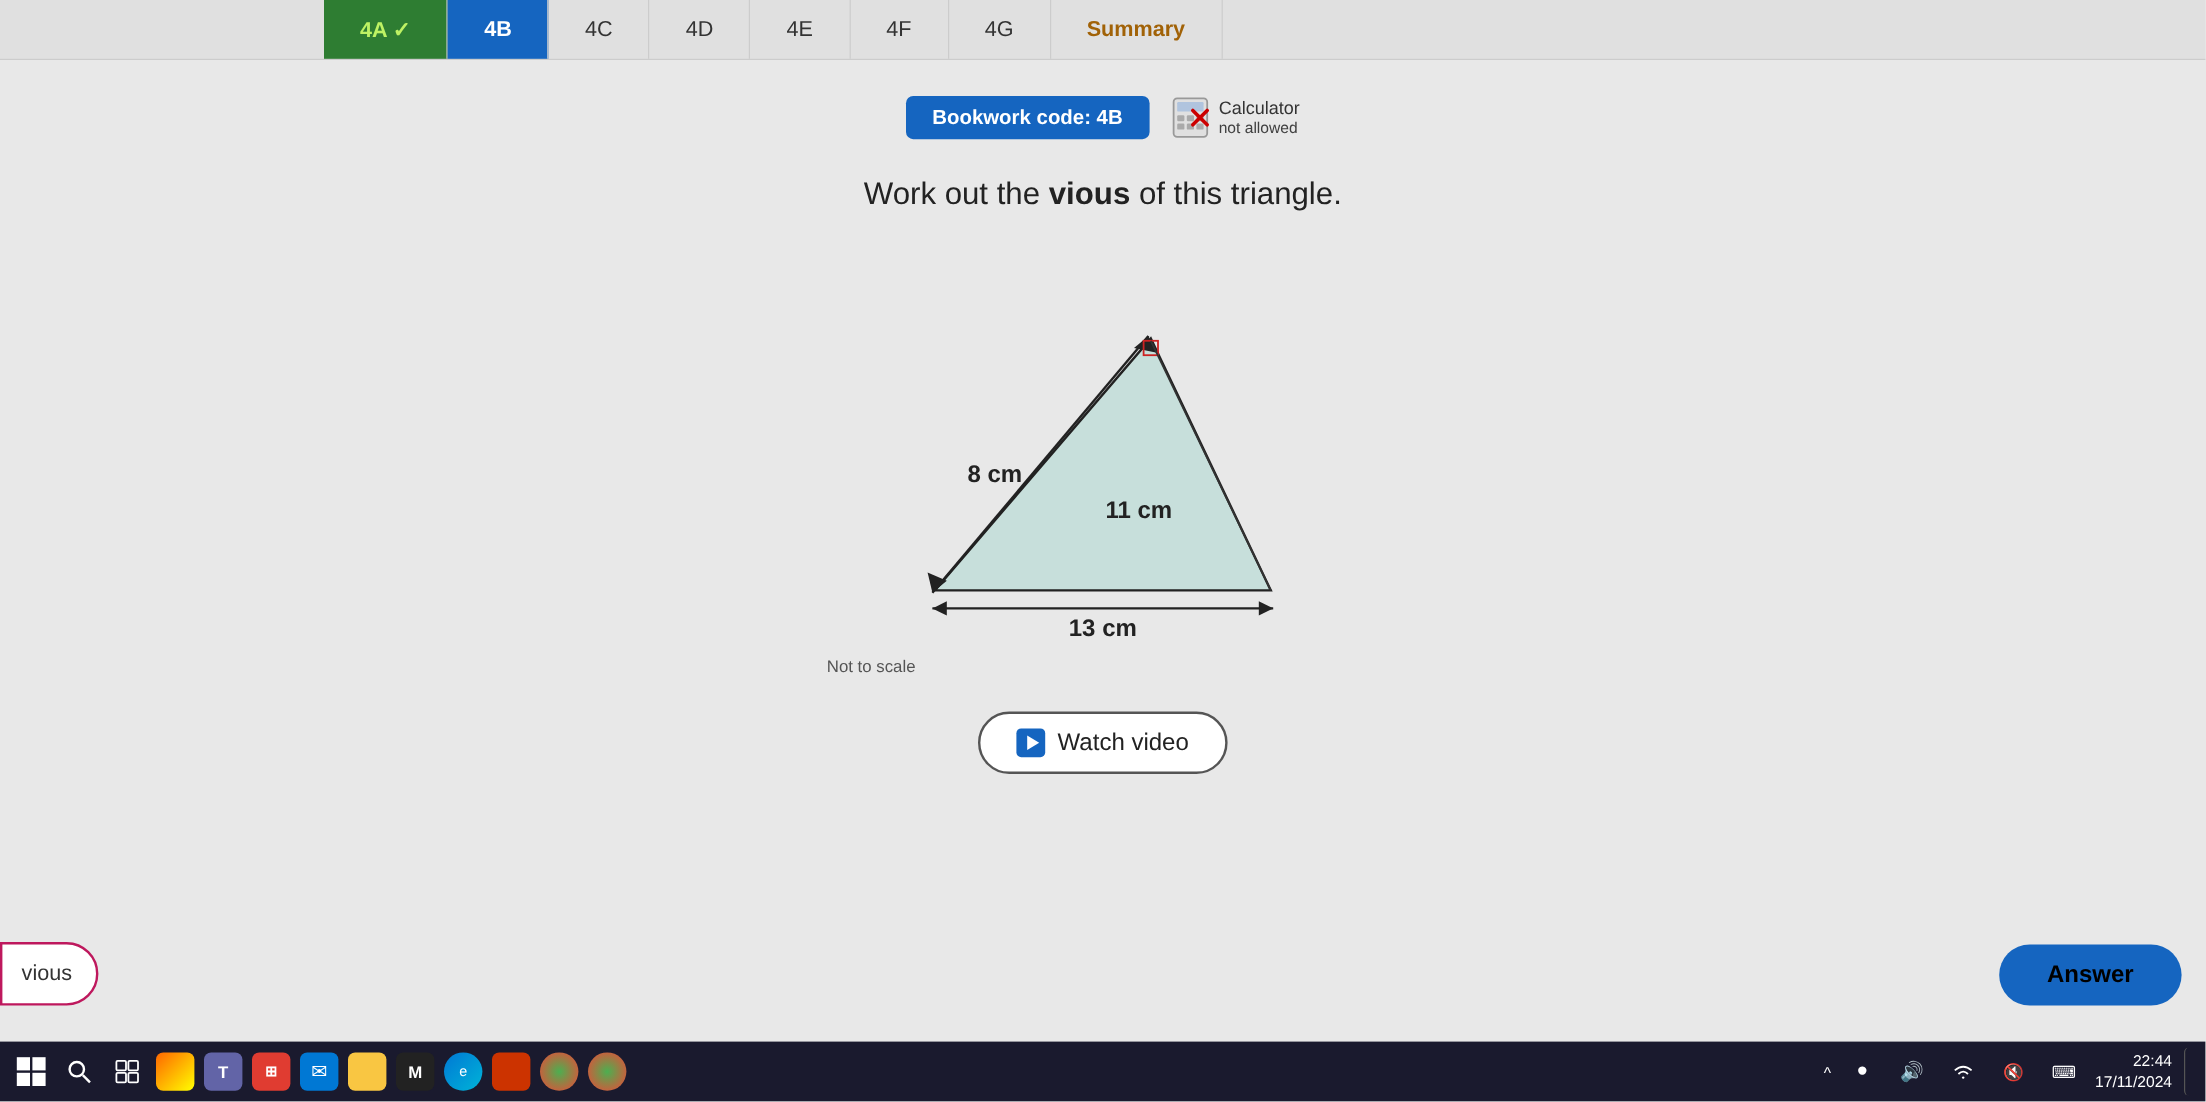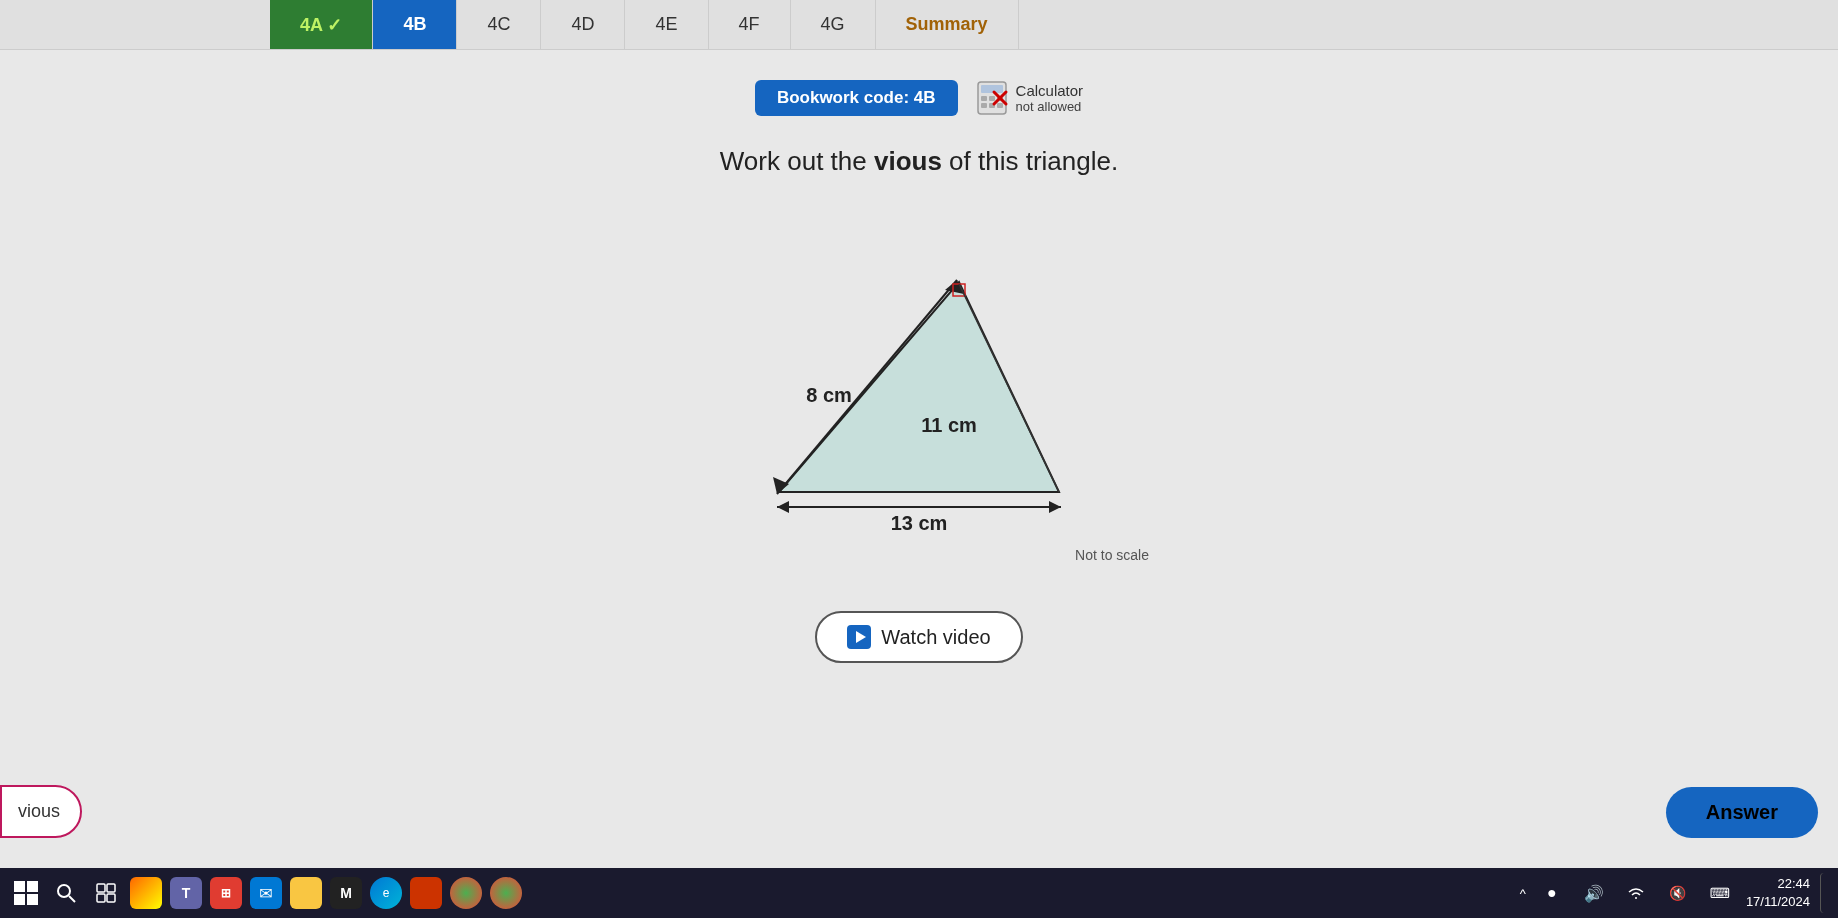--- a/index.html
+++ b/index.html
@@ -112,23 +112,23 @@
     }
     .triangle-container svg {
       width: 100%;
       height: 100%;
     }
 
     
     .not-to-scale {
       font-size: 14px;
       color: #555;
-      text-align: right;
+      text-align: left;
       width: 460px;
-      margin-bottom: 48px;
+      margin-bottom: 30px;
     }
 
     
     .watch-video-btn {
       display: flex;
       align-items: center;
       gap: 10px;
       background: white;
       border: 2px solid #555;
       border-radius: 30px;

